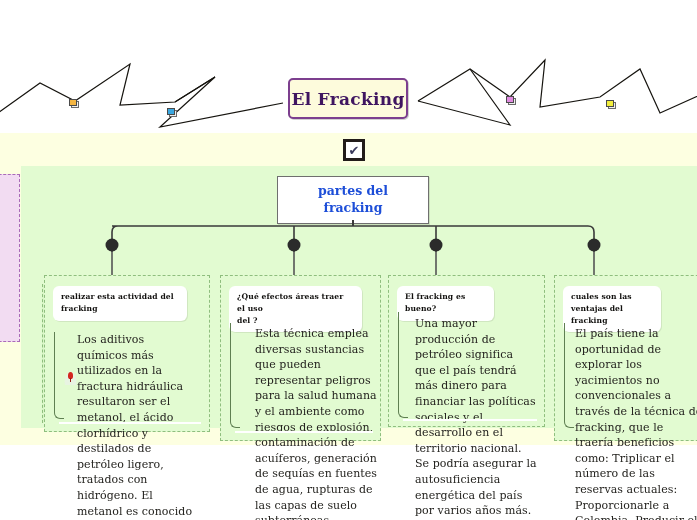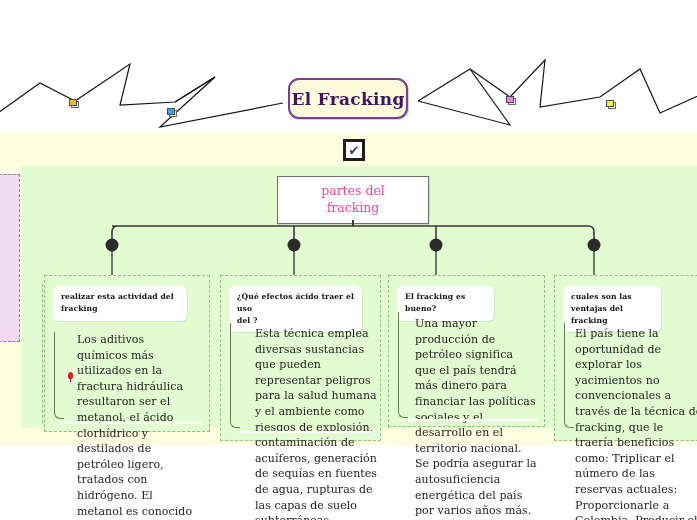--- a/index.html
+++ b/index.html
@@ -14,21 +14,21 @@
   
   #zig-band { position:absolute; left:0; top:55px; width:697px; height:85px; }
   #zig-band svg { display:block; }
   .node-chip { position:absolute; width:11px; height:10px; }
   .node-chip .sq-back { position:absolute; left:2px; top:2px; width:8px; height:7px; background:#f0f0f0; border:1px solid #6a6a6a; }
   .node-chip .sq-front { position:absolute; left:0; top:0; width:8px; height:7px; border:1px solid #4a4a4a; }
 
   
   #title-box {
     position:absolute; left:288px; top:78px; width:120px; height:41px;
-    background:#fdfbdc; border:2px solid #7c3f8e; border-radius:11px;
+    background:#fdfbdc; border:2px solid #7c3f8e; border-radius:5px;
     display:flex; align-items:center; justify-content:center;
     box-shadow: 1px 1px 0 rgba(0,0,0,.18);
   }
   #title-box .t {
     font-family:"DejaVu Serif", serif; font-weight:bold; font-size:17px;
     color:#3f1560; letter-spacing:.3px; white-space:nowrap;
   }
 
   
   #yellow-band { position:absolute; left:0; top:133px; width:697px; height:312px; background:#fdffe1; }
@@ -50,22 +50,22 @@
   #checkbox .tick { font-size:13px; line-height:1; color:#3a3a5c; font-family:"DejaVu Sans", sans-serif; }
 
   
   #root-node {
     position:absolute; left:277px; top:176px; width:152px; height:48px;
     background:#ffffff; border:1px solid #6f6f6f;
     display:flex; align-items:center; justify-content:center; text-align:center;
     box-shadow: 1px 1px 0 rgba(0,0,0,.10);
   }
   #root-node .t {
-    font-family:"DejaVu Serif", serif; font-weight:normal; font-size:12.5px;
-    color:#ec4899; line-height:1.35;
+    font-family:"DejaVu Serif", serif; font-weight:bold; font-size:12.5px;
+    color:#1d4ed8; line-height:1.35;
   }
 
   
   #connectors { position:absolute; left:0; top:220px; width:697px; height:80px; }
 
   
   .card {
     position:absolute; border:1px dashed #8fbe7e; background:#e2fbd1;
   }
   .card .hdr {
@@ -168,21 +168,21 @@
     <div class="pin" style="left:19px; top:95px;">
       <div class="head"></div>
         <div class="stem"></div>
     </div>
     <div class="body" style="left:32px; top:56px; width:118px;">Los aditivos químicos más utilizados en la fractura hidráulica resultaron ser el metanol, el ácido clorhídrico y destilados de petróleo ligero, tratados con hidrógeno. El metanol es conocido por la población como "alcohol de quemar".</div>
     <div class="uline" style="left:14px; top:146px; width:142px;"></div>
   </div>
 
   <div class="card" style="left:220px; top:275px; width:161px; height:166px;">
     <div class="hdr" style="width:133px;">
-      <span>¿Qué efectos ácido traer el uso</span>
+      <span>¿Qué efectos áreas traer el uso</span>
       <span>del ?</span>
     </div>
     <div class="vrule" style="left:9px; top:47px; height:105px;"></div>
     <div class="body" style="left:34px; top:50px; width:122px;">Esta técnica emplea diversas sustancias que pueden representar peligros para la salud humana y el ambiente como riesgos de explosión, contaminación de acuíferos, generación de sequías en fuentes de agua, rupturas de las capas de suelo subterráneas, dificultades en las áreas de ganadería, agricultura y turismo</div>
     <div class="uline" style="left:14px; top:155px; width:138px;"></div>
   </div>
 
   <div class="card" style="left:388px; top:275px; width:157px; height:152px;">
     <div class="hdr" style="width:97px;">
       <span>El fracking es bueno?</span>

